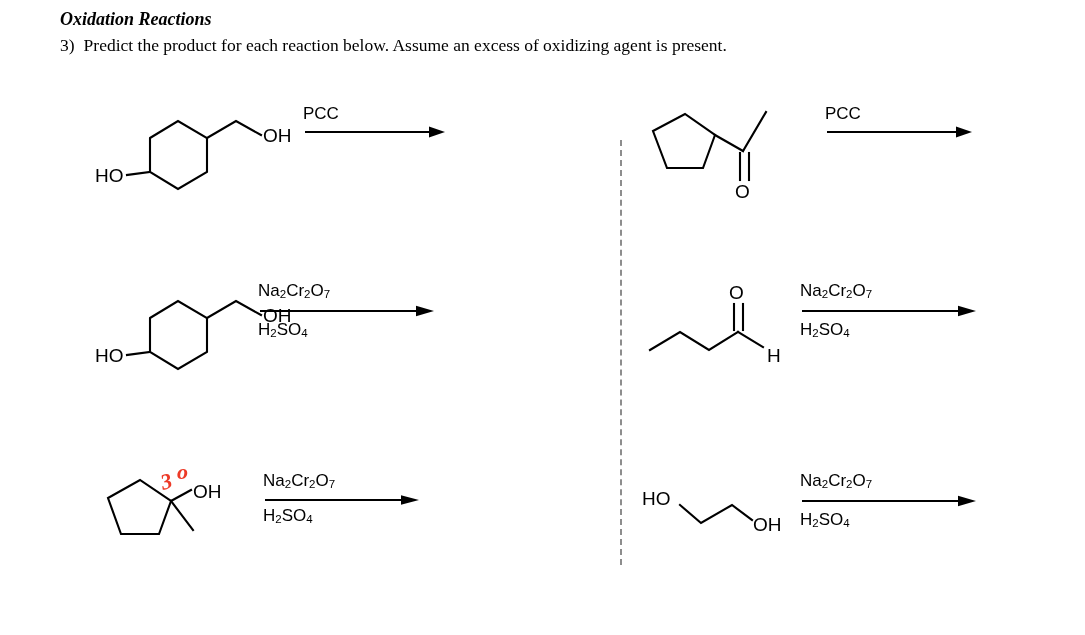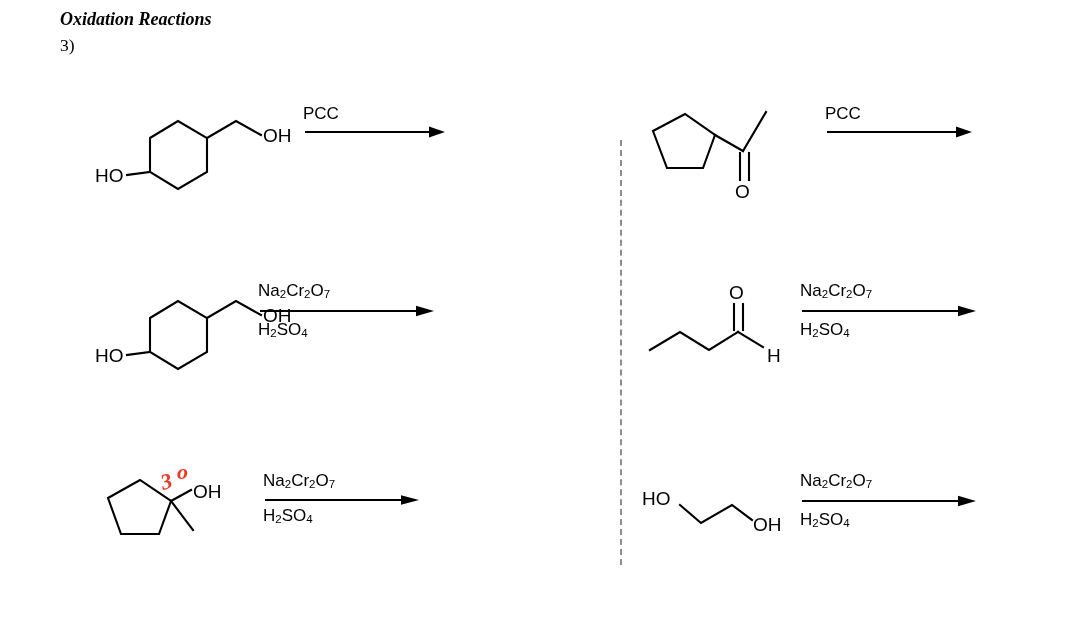--- a/index.html
+++ b/index.html
@@ -104,20 +104,21 @@
 </style>
 </head>
 <body>
 
 <div class="page">
 
   <div id="header">
     <div id="title">Oxidation Reactions</div>
     <div id="instruction-line">
       <span id="question-number">3)</span>
+      <span>Predict the product for each reaction below. Assume an excess of oxidizing agent is present.</span>
     </div>
   </div>
 
   <div id="divider"></div>
 
   <div class="reaction" style="left:95px; top:98px; width:430px; height:100px;">
 
     <svg class="struct" width="220" height="100" viewBox="0 0 220 100">
 
       <path class="bond" d="M 55 40 L 83 23 L 112 40 L 112 74 L 83 91 L 55 74 Z"></path>

